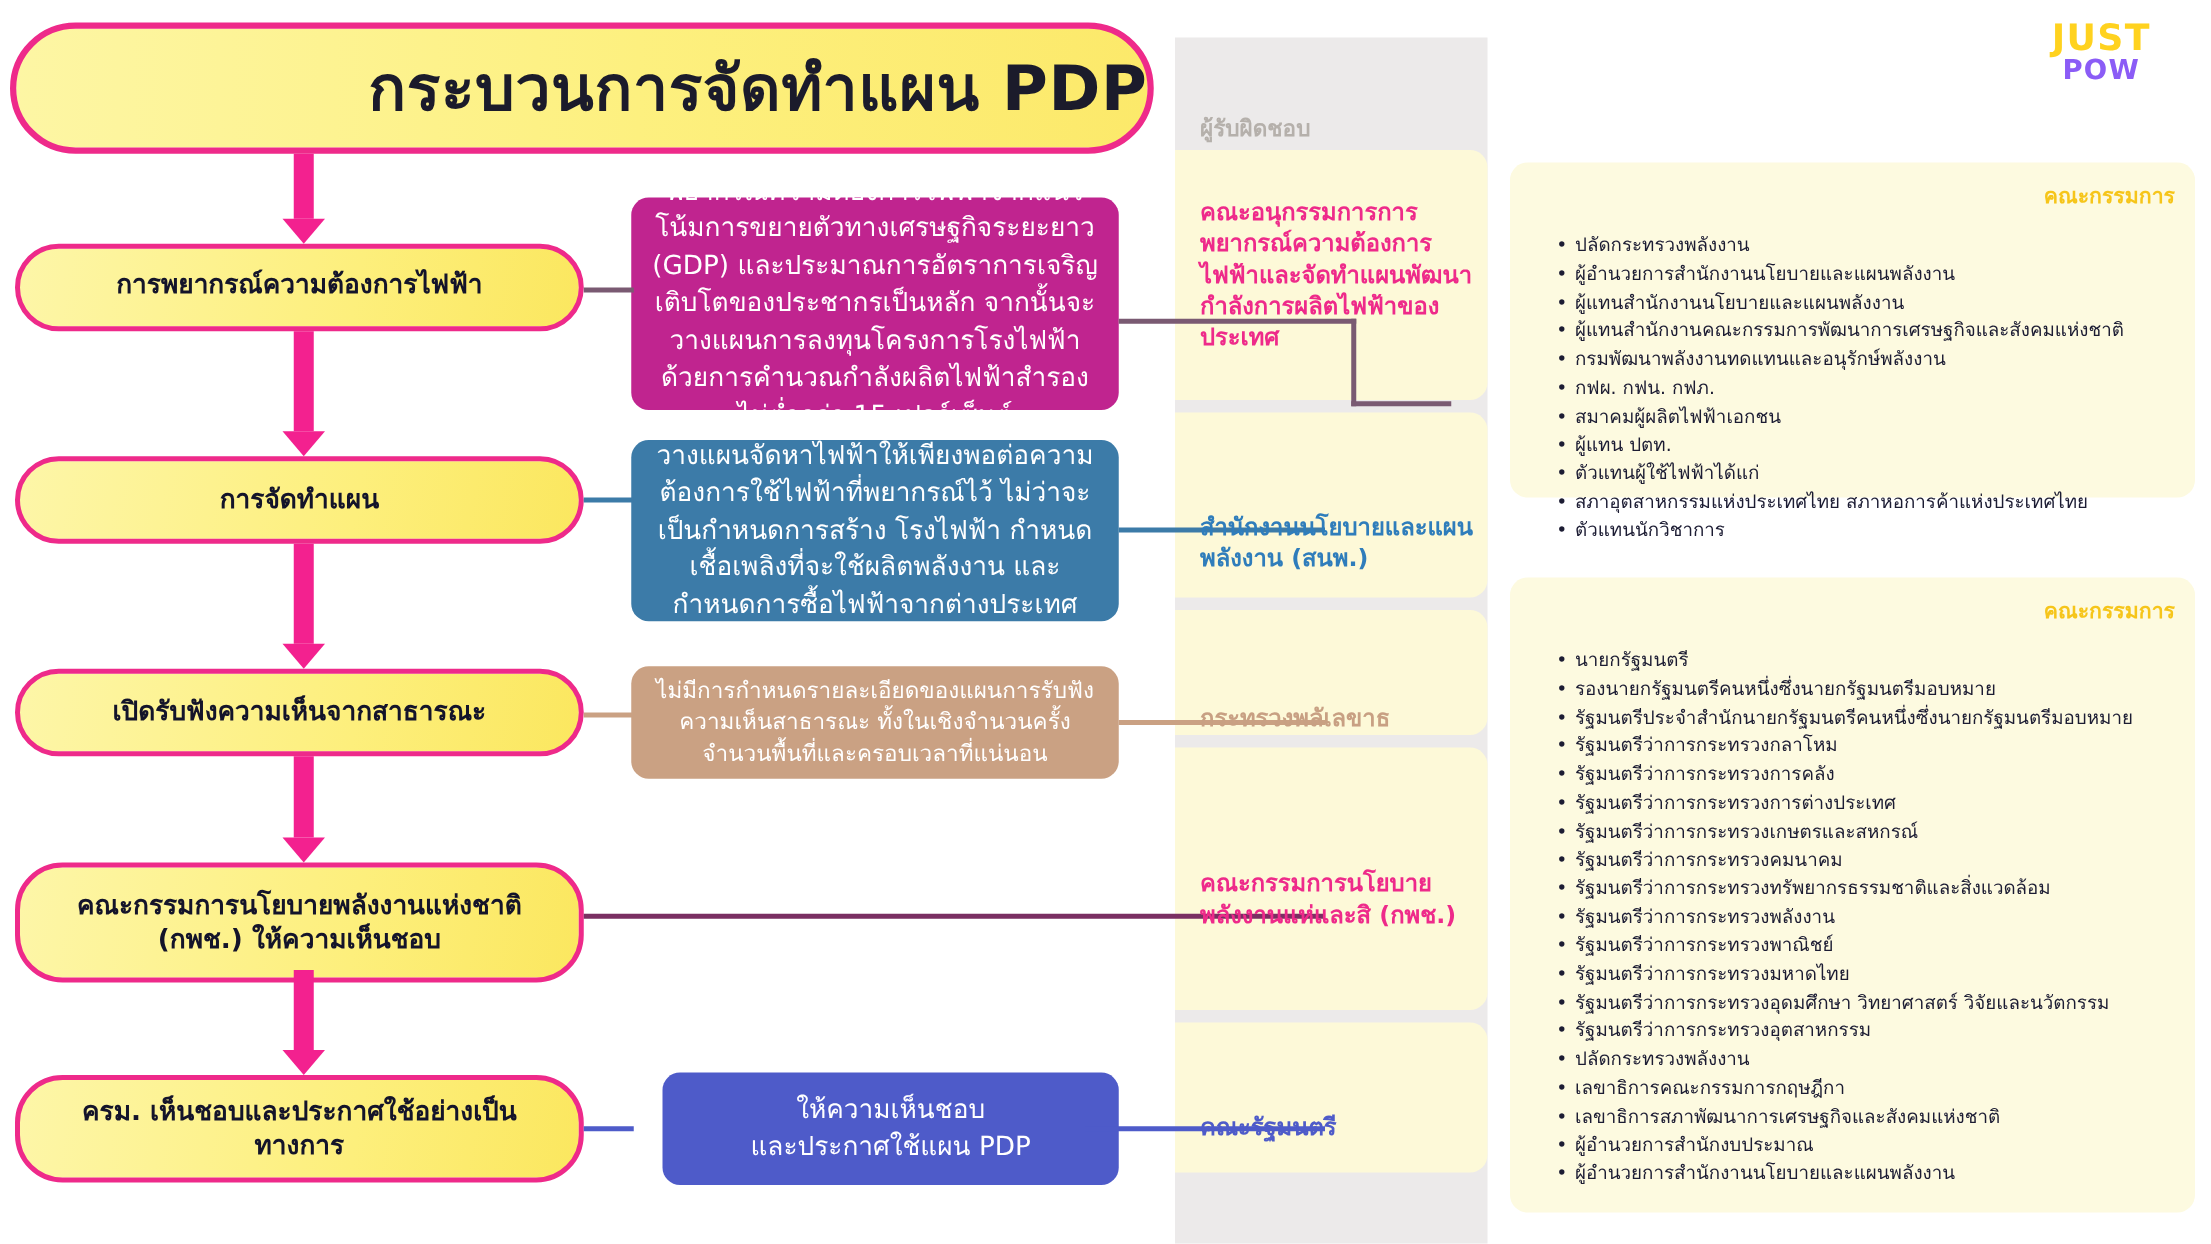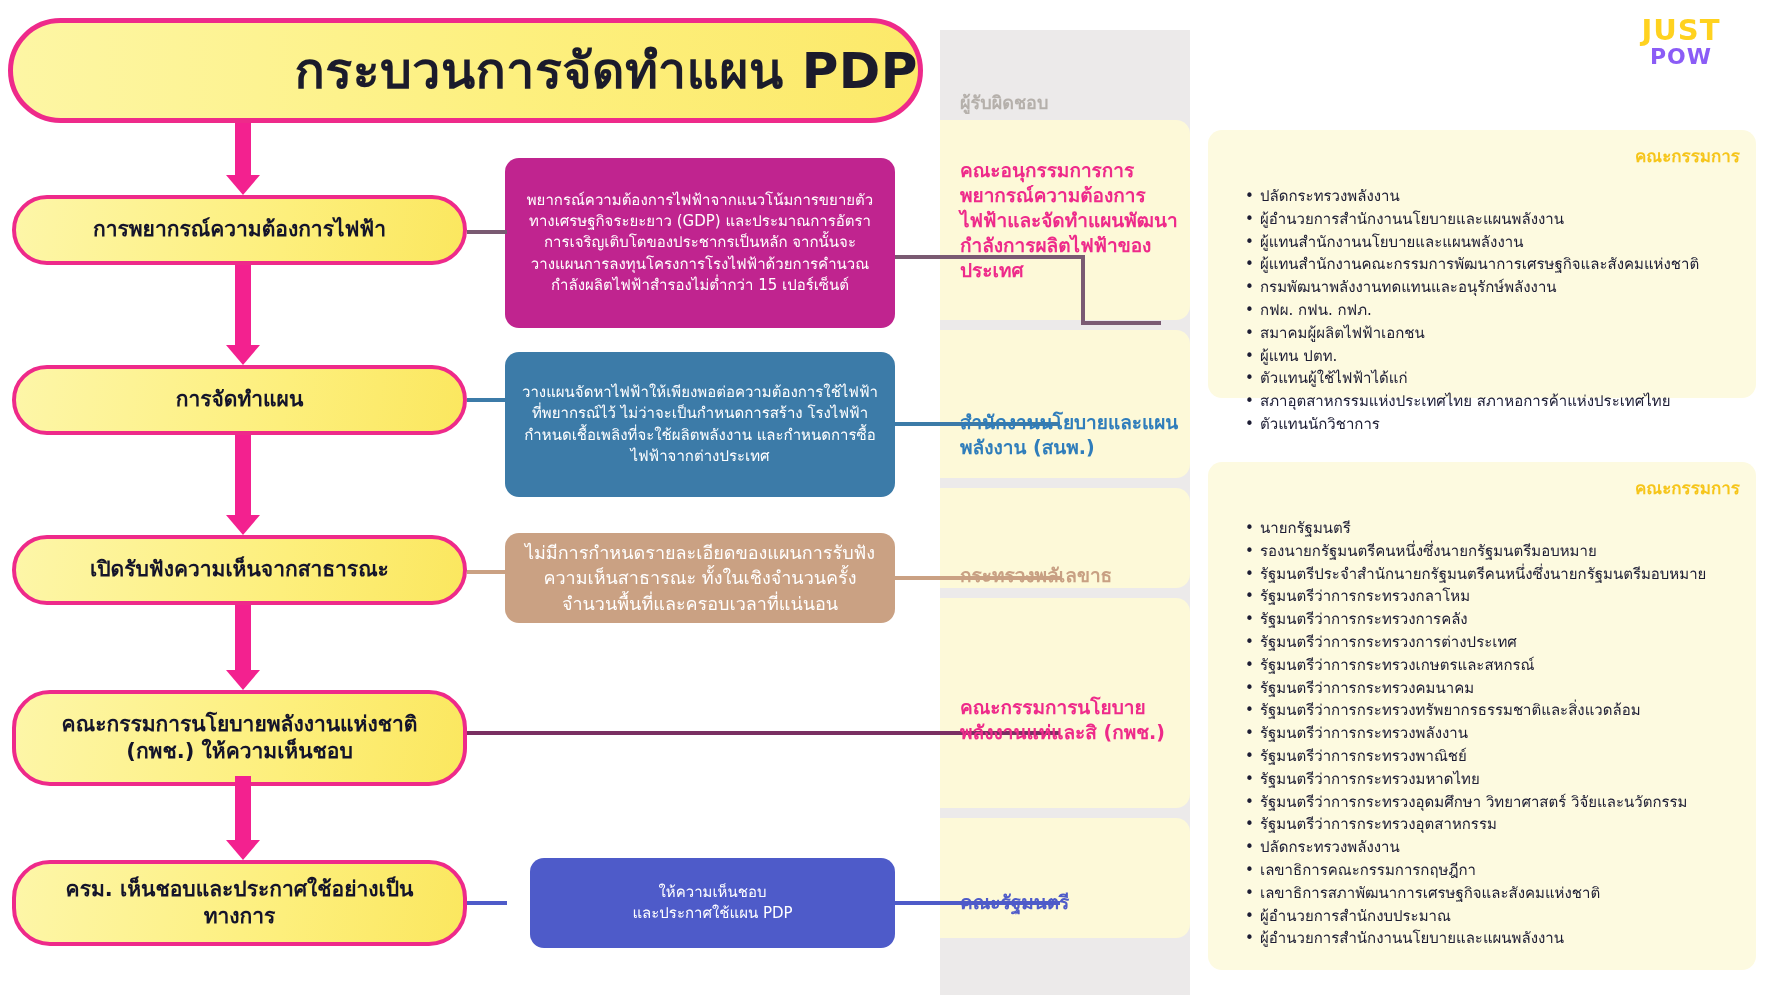--- a/index.html
+++ b/index.html
@@ -58,21 +58,21 @@
   .arrow .head {
     position:absolute; left:-17px; width:0; height:0;
     border-left:17px solid transparent; border-right:17px solid transparent;
     border-top:20px solid #f3218f;
   }
 
   
   .desc {
     position:absolute;
     border-radius:14px;
-    color:#ffffff; font-size:15px; line-height:1.42;
+    color:#ffffff; font-size:21px; line-height:1.42;
     text-align:center;
     display:flex; align-items:center; justify-content:center;
     padding:10px 16px;
   }
 
   
   .conn { position:absolute; background:#6b5663; }
 
   
   .resp {
@@ -124,21 +124,21 @@
   <span>กระบวนการจัดทำแผน PDP</span>
 </div>
 
 <div class="logo">
   <div class="l1">JUST</div>
   <div class="l2">POW</div>
 </div>
 
 <div class="resp-header">ผู้รับผิดชอบ</div>
 
-<div class="step" style="top:195px;height:70px;">
+<div class="step" style="top:195px;height:70px;font-family:Liberation Mono, monospace;">
   <span>การพยากรณ์ความต้องการไฟฟ้า</span>
 </div>
 <div class="step" style="top:365px;height:70px;">
   <span>การจัดทำแผน</span>
 </div>
 <div class="step" style="top:535px;height:70px;">
   <span>เปิดรับฟังความเห็นจากสาธารณะ</span>
 </div>
 <div class="step" style="top:690px;height:96px;">
   <span>คณะกรรมการนโยบายพลังงานแห่งชาติ (กพช.) ให้ความเห็นชอบ</span>

